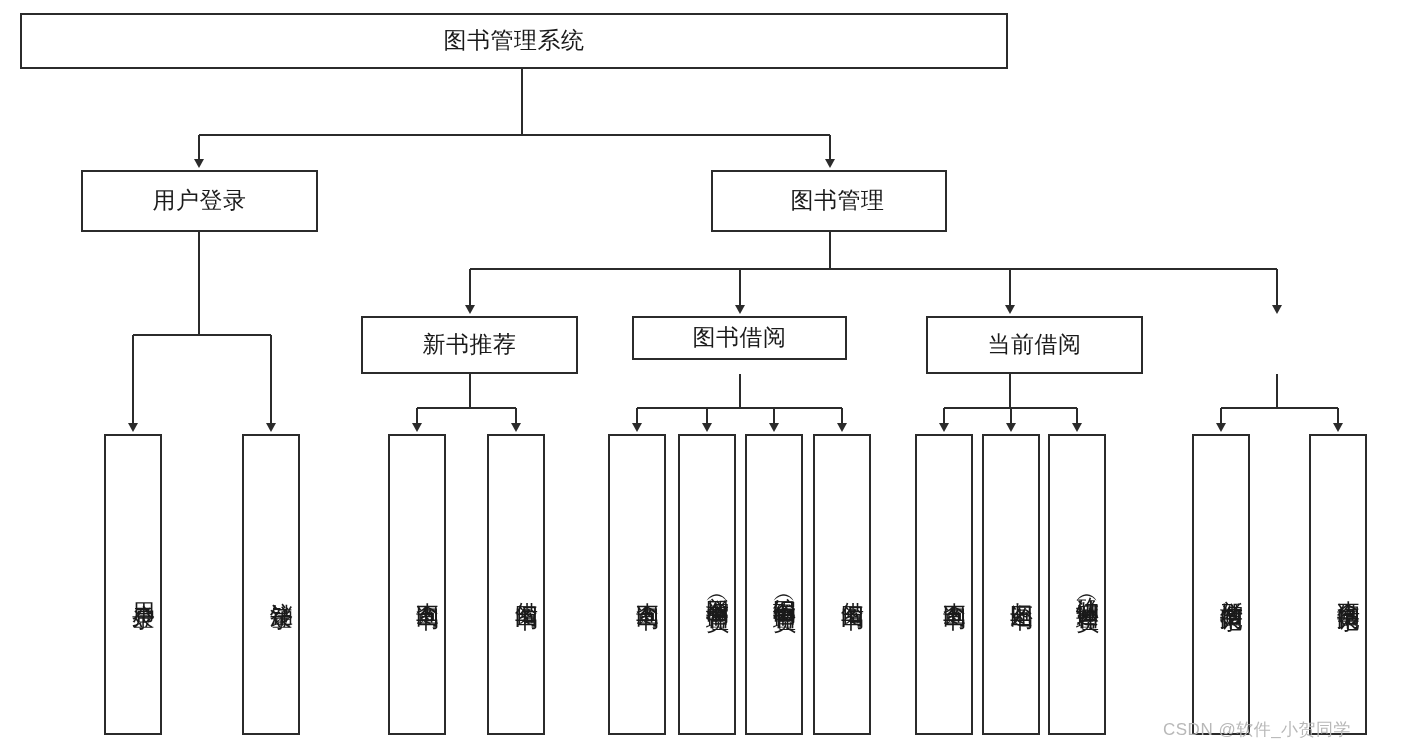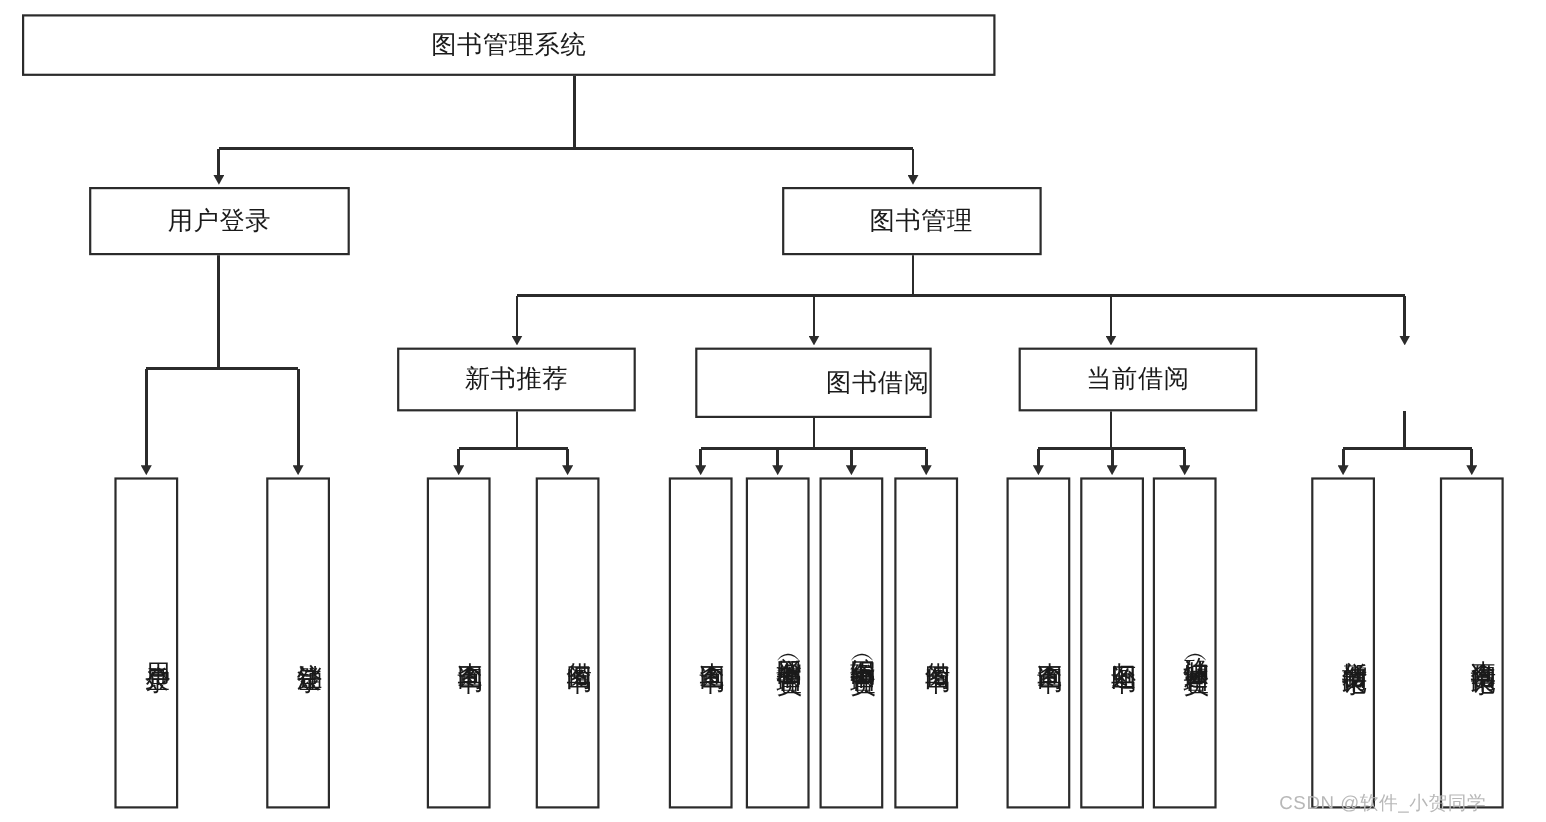--- a/index.html
+++ b/index.html
@@ -110,35 +110,35 @@
       <path d="M 1011,408 L 1011,424" marker-end="url(#arrow)"></path>
       <path d="M 1077,408 L 1077,424" marker-end="url(#arrow)"></path>
 
       <path d="M 1277,374 L 1277,408"></path>
       <path d="M 1221,408 L 1338,408"></path>
       <path d="M 1221,408 L 1221,424" marker-end="url(#arrow)"></path>
       <path d="M 1338,408 L 1338,424" marker-end="url(#arrow)"></path>
     </g>
   </svg>
 
-  <div class="node horiz" id="node-root" style="left: 20px; top: 13px; width: 885px; height: 56px;">
+  <div class="node horiz" id="node-root" style="left: 20px; top: 13px; width: 988px; height: 56px;">
     <span>图书管理系统</span>
   </div>
 
   <div class="node horiz" id="node-l2-0" style="left: 81px; top: 170px; width: 237px; height: 62px;">
     <span>用户登录</span>
   </div>
   <div class="node horiz" id="node-l2-1" style="left: 711px; top: 170px; width: 236px; height: 62px; padding-left: 17px;">
     <span>图书管理</span>
   </div>
 
   <div class="node horiz" id="node-l3-0" style="left: 361px; top: 316px; width: 217px; height: 58px;">
     <span>新书推荐</span>
   </div>
-  <div class="node horiz" id="node-l3-1" style="left: 632px; top: 316px; width: 215px; height: 64px; justify-content: flex-end;">
+  <div class="node horiz" id="node-l3-1" style="left: 632px; top: 316px; width: 215px; height: 44px;">
     <span>图书借阅</span>
   </div>
   <div class="node horiz" id="node-l3-2" style="left: 926px; top: 316px; width: 217px; height: 58px;">
     <span>当前借阅</span>
   </div>
 
   <div class="node vert" id="node-leaf-0" style="left: 104px; top: 434px; width: 58px; height: 301px;">
     <span class="vlabel">用户登录</span>
   </div>
   <div class="node vert" id="node-leaf-1" style="left: 242px; top: 434px; width: 58px; height: 301px;">

